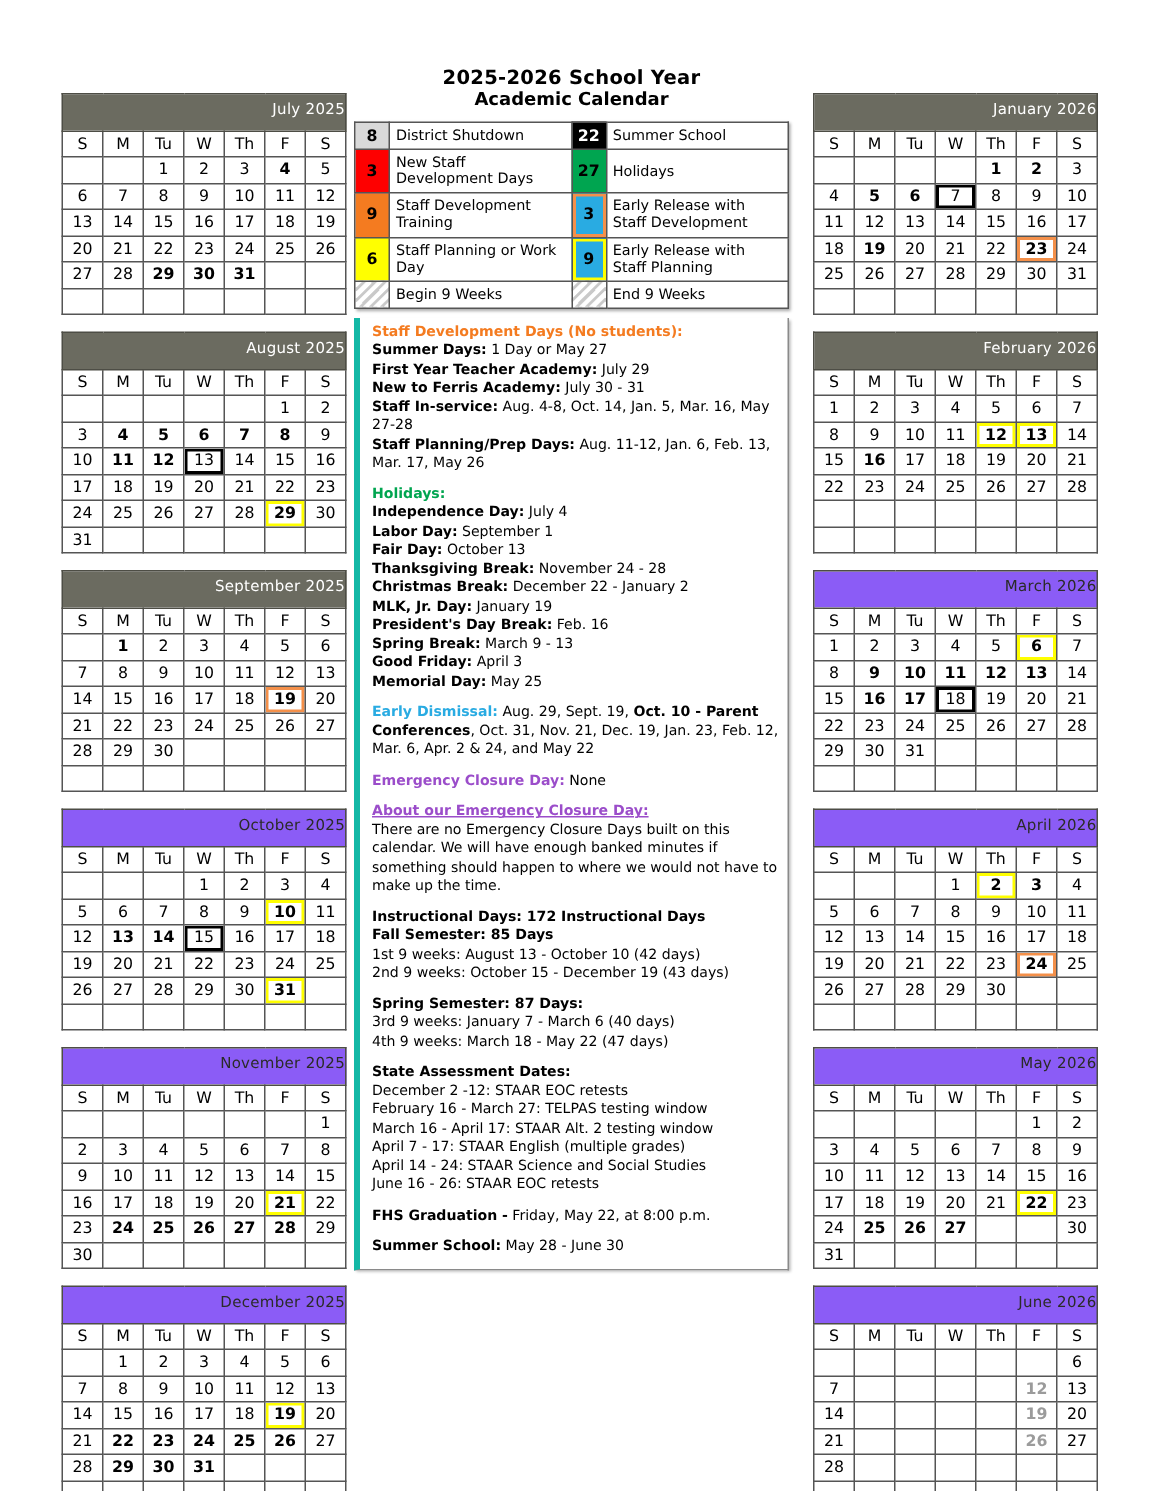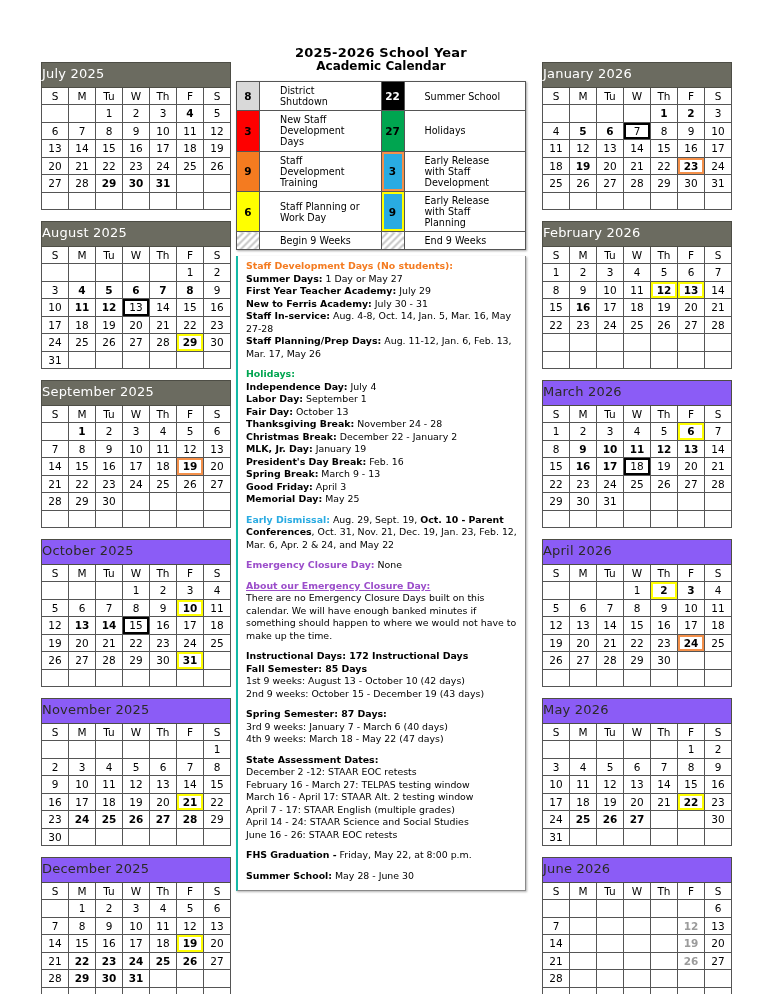--- a/index.html
+++ b/index.html
@@ -7,21 +7,21 @@
 
   .page{position:relative;width:768px;height:994px;}
 
   
   .col-left{position:absolute;left:41px;top:62px;width:190px;}
   .col-right{position:absolute;left:542px;top:62px;width:190px;}
   .col-mid{position:absolute;left:232px;top:46px;width:298px;}
 
   
   .month{width:190px;margin-bottom:11px;border-collapse:collapse;table-layout:fixed;}
-  .month .mtitle{background:#6b6b60;color:#fff;font-size:13px;font-weight:normal;text-align:left;
+  .month .mtitle{background:#6b6b60;color:#fff;font-size:10px;font-weight:normal;text-align:right;
       padding:3px 0 4px;border:1px solid #4d4d45;letter-spacing:.2px;}
   .month.gray .mtitle{background:#8b5cf6;color:#2b2b28;}
   .month td,.month th{border:1px solid #555;width:27px;height:16.5px;text-align:center;
       font-size:10.5px;padding:0;line-height:16.5px;}
   .month th{font-weight:normal;background:#fff;}
   .month td{background:#fff;}
 
   
   .d-gray{background:#d9d9d9;}
   .d-black{background:#000;color:#fff;font-weight:bold;}
@@ -43,23 +43,23 @@
 
   
   .title{text-align:center;font-weight:bold;line-height:1.08;margin:0 0 8px 0;}
   .title .l1{font-size:13px;letter-spacing:.2px;}
   .title .l2{font-size:12px;}
 
   .legend{border:1px solid #555;border-collapse:collapse;table-layout:fixed;width:290px;margin:0 auto 6px auto;
       background:#fff;box-shadow:1px 1px 2px rgba(0,0,0,.35);}
   .legend td{border:1px solid #555;font-size:9.6px;padding:0;vertical-align:middle;}
   .legend .sw{width:22px;text-align:center;font-weight:bold;font-size:10.5px;}
-  .legend .lb{padding:3px 20px;line-height:1.16;}
-
-  .notes{position:relative;width:290px;margin:0 auto;border-left:2px solid #14b8a6;
+  .legend .lb{padding:3px 4px;line-height:1.16;}
+
+  .notes{position:relative;width:290px;margin:0 auto;border-left:4px solid #14b8a6;
       border-right:1px solid #8a8a8a;border-bottom:1px solid #8a8a8a;
       padding:4px 6px 8px 8px;font-size:9.4px;line-height:1.33;box-sizing:border-box;
       box-shadow:1px 1px 2px rgba(0,0,0,.3);}
   .notes b{font-weight:bold;}
   .h-orange{color:#f47b20;font-weight:bold;}
   .h-green{color:#00a550;font-weight:bold;}
   .h-blue{color:#29abe2;font-weight:bold;}
   .h-purple{color:#9b4dca;font-weight:bold;}
   .h-purple-u{color:#9b4dca;font-weight:bold;text-decoration:underline;}
   .sp{height:8px;}

